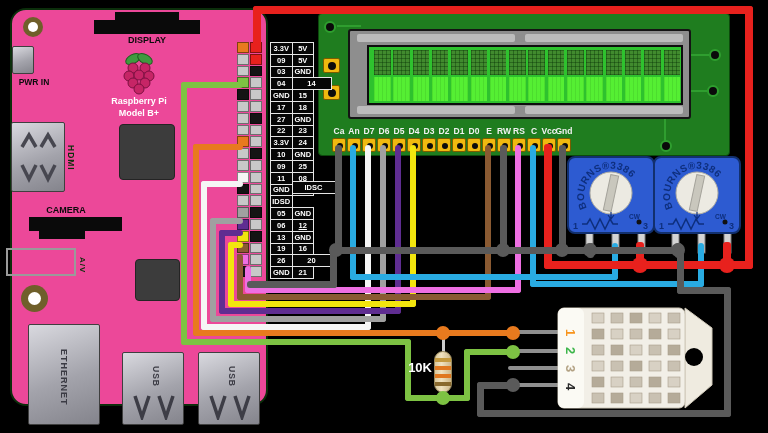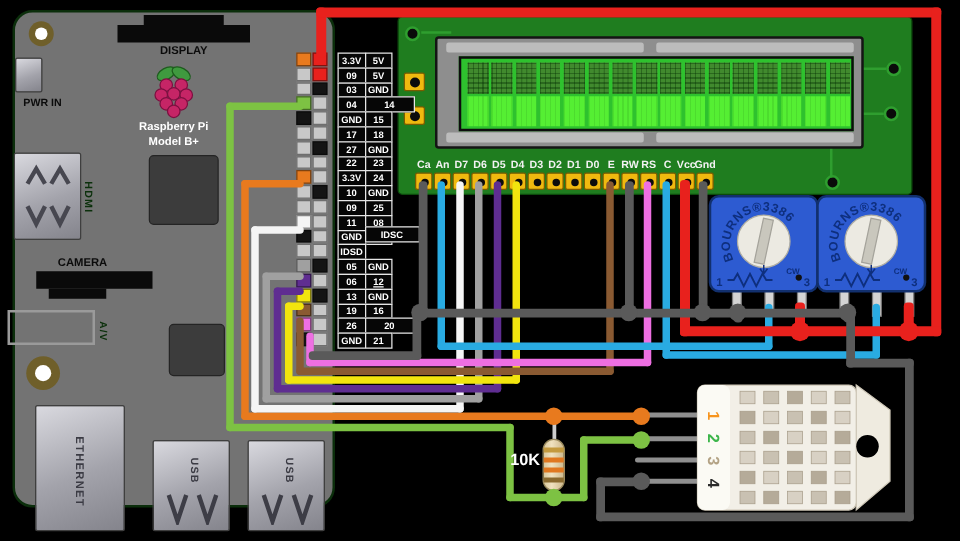--- a/index.html
+++ b/index.html
@@ -1,19 +1,19 @@
 <!DOCTYPE html>
 <html><head>
 <meta charset="utf-8">
 <style>
   html,body{margin:0;padding:0;background:#000;}
   #canvas{position:relative;width:768px;height:433px;background:#000;overflow:hidden;
           font-family:"Liberation Sans",sans-serif;}
   .abs{position:absolute;}
-  .pi-board{position:absolute;left:10px;top:8px;width:258px;height:398px;background:#737373;
+  .pi-board{position:absolute;left:10px;top:8px;width:258px;height:398px;background:#ec4899;
             border:2px solid #0b2e0b;border-radius:16px;box-sizing:border-box;z-index:5;}
   .blk{position:absolute;background:#0a0a0a;}
   .lbl{position:absolute;color:#0b0b0b;font-weight:bold;text-align:center;}
   .vlbl{position:absolute;color:#3b3b44;font-weight:bold;writing-mode:vertical-rl;text-align:center;letter-spacing:1px;}
   .conn{position:absolute;background:linear-gradient(160deg,#d9d9df 0%,#a3a3ab 55%,#84848c 100%);
         border:1px solid #3f3f3f;border-radius:2px;box-sizing:border-box;}
   .hole-ring{position:absolute;border-radius:50%;background:#6f5f2a;}
   .hole-in{position:absolute;border-radius:50%;background:#fff;}
   .chip{position:absolute;background:#3c3c3c;border:1px solid #242424;border-radius:4px;box-sizing:border-box;}
   .white-txt{position:absolute;color:#fff;font-weight:bold;text-align:center;}

